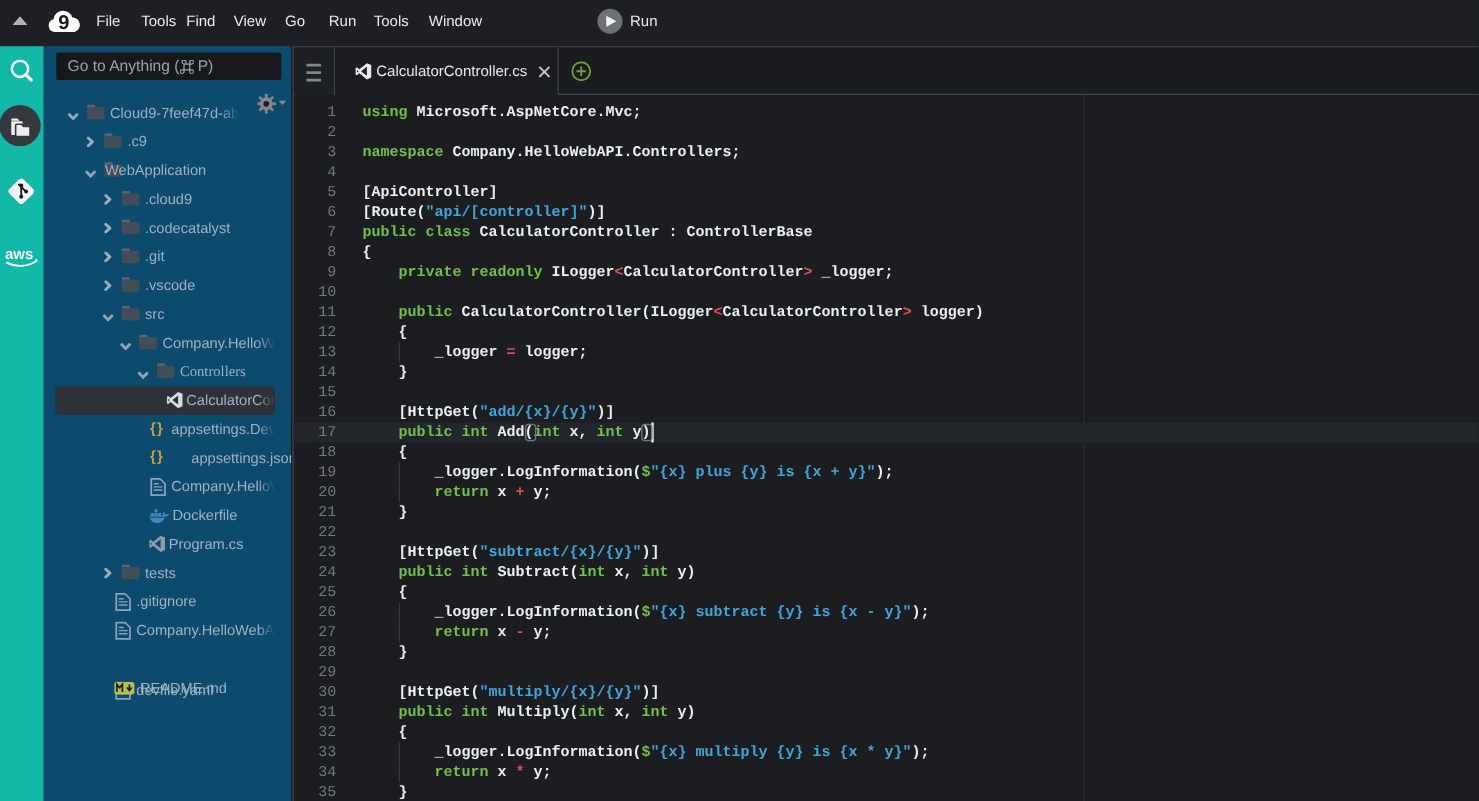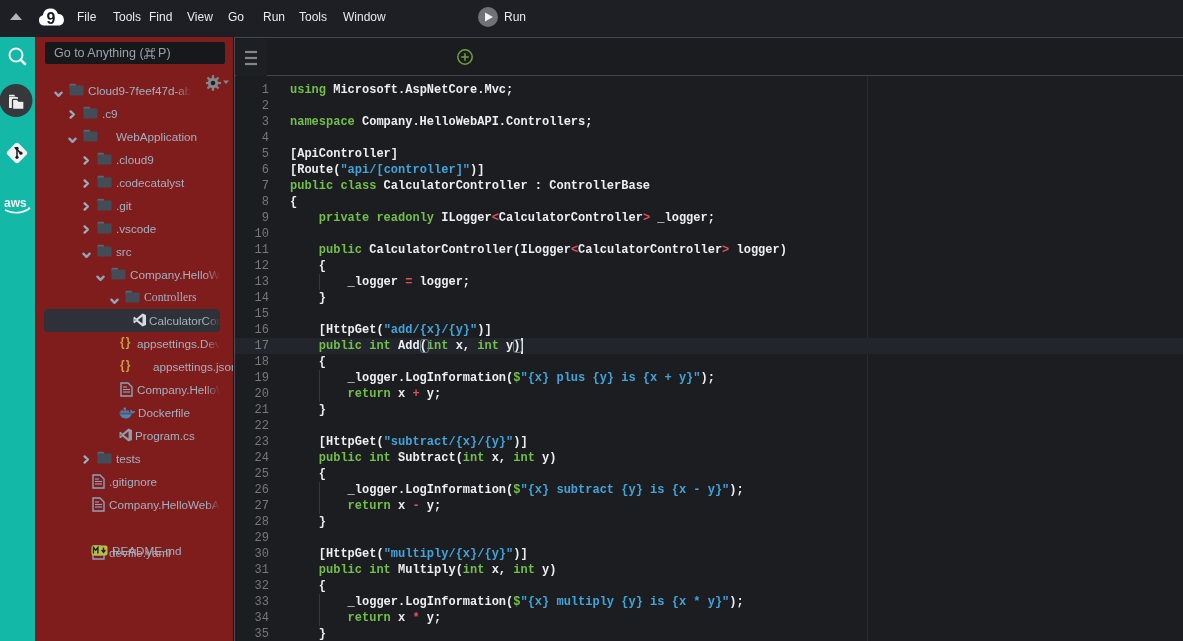--- a/index.html
+++ b/index.html
@@ -8,21 +8,21 @@
   .abs { position:absolute; }
 
   
   #menubar { left:0; top:0; width:1183px; height:37px; background:#1d1f24; }
   .menuitem { position:absolute; top:10px; color:#e9ebed; font-size:12px; }
 
   
   #iconstrip { left:0; top:37px; width:35px; height:604px; background:#14b8a6; }
 
   
-  #tree { left:35px; top:37px; width:198px; height:604px; background:#7f1d1d; }
+  #tree { left:35px; top:37px; width:198px; height:604px; background:#0c4a6e; }
   #gotoinput { position:absolute; left:10px; top:5px; width:180px; height:22px; background:#17181c; border-radius:2px; color:#99a2ab; font-size:12.5px; line-height:22px; padding-left:9px; }
   .trow { position:absolute; height:23px; width:198px; color:#a2b1c0; font-size:11.7px; }
   .trow .lbl { position:absolute; top:4.5px; white-space:nowrap; }
   .fade .lbl { -webkit-mask-image:linear-gradient(90deg,#000 calc(100% - 14px),transparent); mask-image:linear-gradient(90deg,#000 calc(100% - 14px),transparent); overflow:hidden; }
   #selrow { position:absolute; left:9px; top:273px; width:176px; height:23px; background:#2e3137; border-radius:4px; }
 
   
   #main { left:234px; top:37px; width:949px; height:604px; background:#1b1d21; border-left:1px solid #4a4f58; border-top:1px solid #42474e; }
   #tabbar { position:absolute; left:0; top:0; width:949px; height:38px; background:#1a1c20; border-bottom:1px solid #42474e; }
   #hamb { position:absolute; left:1px; top:1px; width:31px; height:37px; background:#1d2023; }
@@ -146,21 +146,21 @@
         <span class="lbl" style="left:67px;">.c9</span>
       </div>
       <div class="trow" style="top:88px">
         <span style="position:absolute;left:33px;top:8px"><svg width="9" height="7" viewBox="0 0 9 7">
             <polyline points="1.4,1.6 4.5,4.9 7.6,1.6" fill="none" stroke="#91a5b8" stroke-width="2.3" stroke-linecap="round" stroke-linejoin="round"></polyline>
           </svg></span>
         <span style="position:absolute;left:48px;top:4px"><svg width="15" height="13" viewBox="0 0 15 13">
             <rect x="0.5" y="0.8" width="6.5" height="4" rx="1" fill="#5d6770"></rect>
             <rect x="0.5" y="2.6" width="14" height="9.8" rx="1" fill="#434d57"></rect>
           </svg></span>
-        <span class="lbl" style="left:81px;text-align:right;">WebApplication</span>
+        <span class="lbl" style="left:49px;text-align:right;">WebApplication</span>
       </div>
       <div class="trow" style="top:111px">
         <span style="position:absolute;left:48px;top:6px"><svg width="7" height="9" viewBox="0 0 7 9">
             <polyline points="1.6,1.4 4.9,4.5 1.6,7.6" fill="none" stroke="#9cadbd" stroke-width="2.3" stroke-linecap="round" stroke-linejoin="round"></polyline>
           </svg></span>
         <span style="position:absolute;left:62px;top:4px"><svg width="15" height="13" viewBox="0 0 15 13">
             <rect x="0.5" y="0.8" width="6.5" height="4" rx="1" fill="#5d6770"></rect>
             <rect x="0.5" y="2.6" width="14" height="9.8" rx="1" fill="#434d57"></rect>
           </svg></span>
         <span class="lbl" style="left:81px;">.cloud9</span>
@@ -325,20 +325,32 @@
 
 <div class="abs" style="left:233px;top:37px;width:1px;height:604px;background:#141619"></div>
 <div id="main" class="abs">
   <div id="tabbar">
     <div id="hamb">
       <svg style="position:absolute;left:9px;top:11px" width="12" height="16">
           <g stroke="#83868a" stroke-width="2.2">
             <line x1="0" y1="2" x2="12" y2="2"></line>
             <line x1="0" y1="8" x2="12" y2="8"></line>
             <line x1="0" y1="14" x2="12" y2="14"></line>
+          </g>
+        </svg>
+    </div>
+    <div id="tab">
+      <svg style="position:absolute;left:16px;top:12px" width="14" height="14" viewBox="0 0 14 14">
+        <path d="M9.5 0.5 L13 2 v10 l-3.5 1.5 L3.5 8.6 L1.5 10.2 L0.5 9.7 v-5.4 l1 -0.5 L3.5 5.4 z M4.9 7 L9.5 10.6 v-7.2 z M1.6 5.9 v2.2 l1.2 -1.1 z" fill="#e8eaec"></path>
+      </svg>
+      <span id="tabtitle">CalculatorController.cs</span>
+      <svg style="position:absolute;left:162px;top:14px" width="11" height="11">
+          <g stroke="#c6c9cc" stroke-width="1.6">
+            <line x1="1.5" y1="1.5" x2="9.5" y2="9.5"></line>
+            <line x1="9.5" y1="1.5" x2="1.5" y2="9.5"></line>
           </g>
         </svg>
     </div>
 
     <svg style="position:absolute;left:222px;top:11px" width="16" height="16" viewBox="0 0 16 16">
         <circle cx="8" cy="8" r="7.2" fill="none" stroke="#73a03c" stroke-width="1.5"></circle>
         <line x1="8" y1="4.2" x2="8" y2="11.8" stroke="#73a03c" stroke-width="1.5"></line>
         <line x1="4.2" y1="8" x2="11.8" y2="8" stroke="#73a03c" stroke-width="1.5"></line>
       </svg>
   </div>

